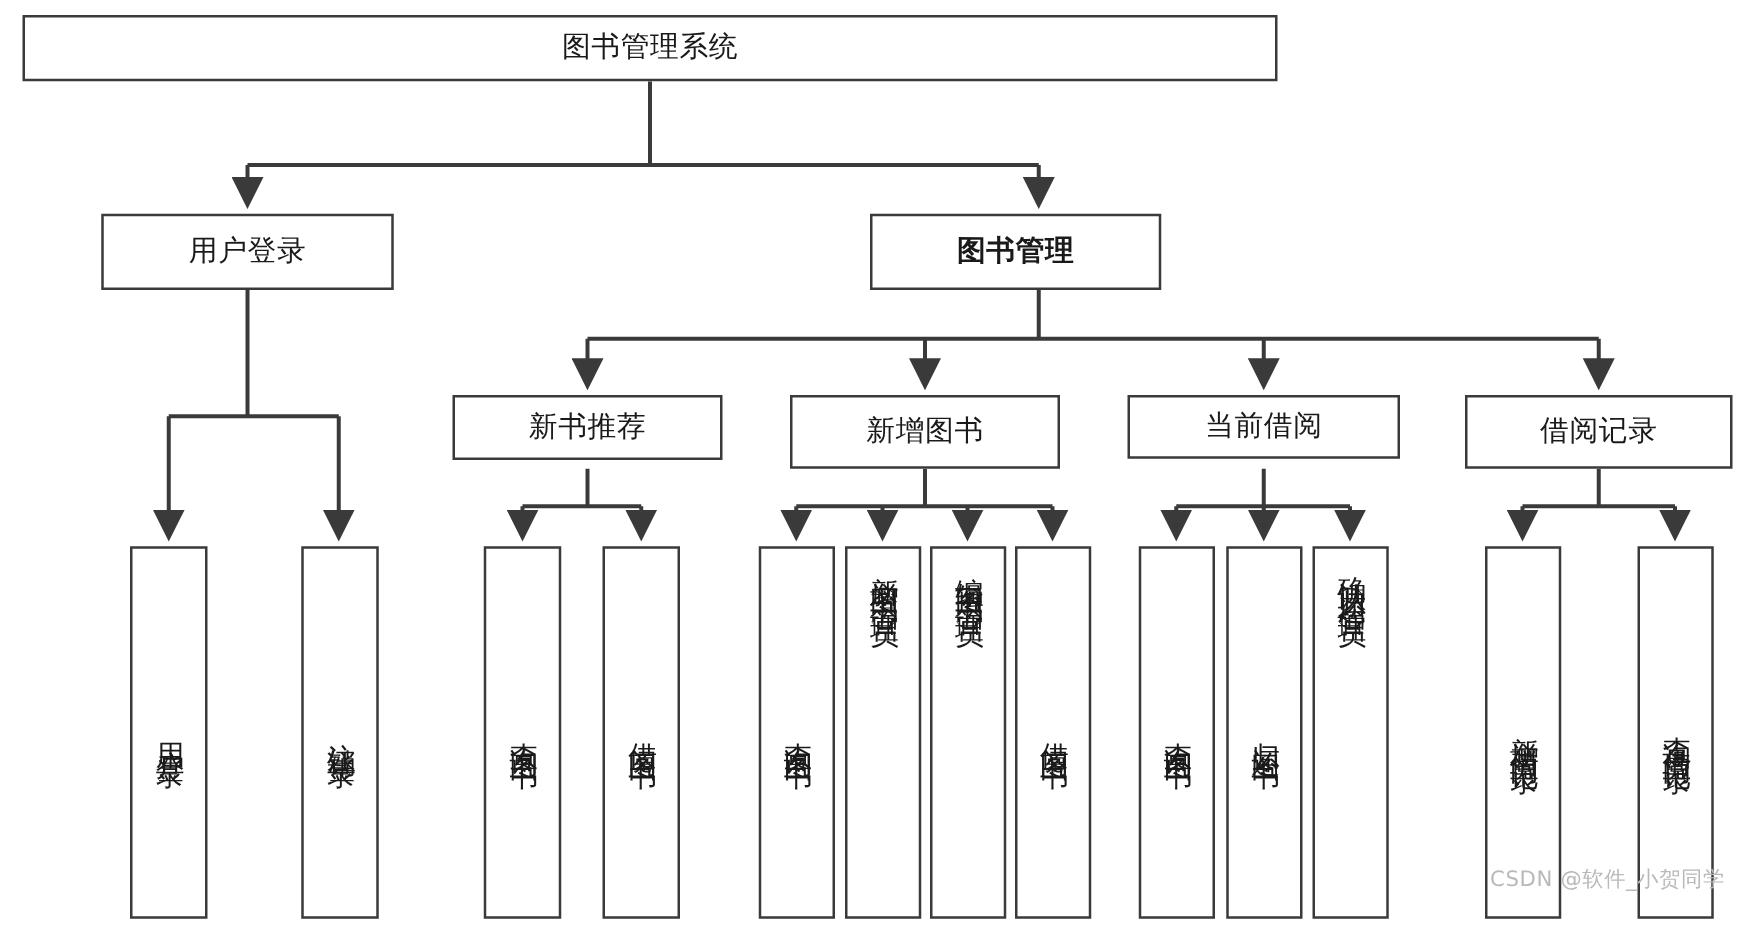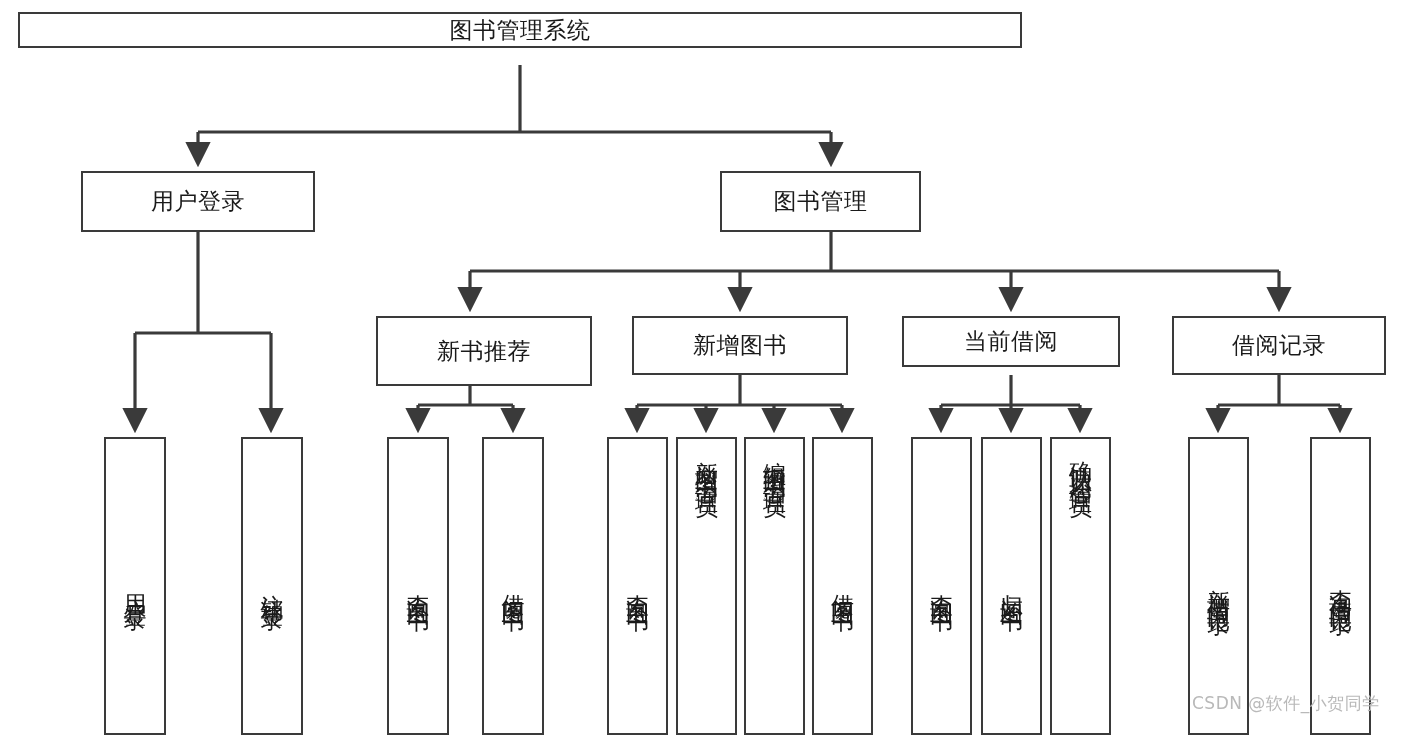--- a/index.html
+++ b/index.html
@@ -125,32 +125,32 @@
       <path d="M 1011 405 L 1011 429" marker-end="url(#arrow)"></path>
       <path d="M 1080 405 L 1080 429" marker-end="url(#arrow)"></path>
 
       <path d="M 1279 375 L 1279 405"></path>
       <path d="M 1218 405 L 1340 405"></path>
       <path d="M 1218 405 L 1218 429" marker-end="url(#arrow)"></path>
       <path d="M 1340 405 L 1340 429" marker-end="url(#arrow)"></path>
     </g>
   </svg>
 
-  <div class="node horiz root" style="left:18px; top:12px; width:1004px; height:36px;">
+  <div class="node horiz root" style="left:18px; top:12px; width:1004px; height:53px;font-family:Liberation Serif, serif;">
     <span class="label">图书管理系统</span>
   </div>
 
   <div class="node horiz" style="left:81px; top:171px; width:234px; height:61px;">
     <span class="label">用户登录</span>
   </div>
-  <div class="node horiz" style="left:720px; top:171px; width:201px; height:61px;">
+  <div class="node horiz" style="left:696px; top:171px; width:233px; height:61px;font-weight:bold;">
     <span class="label">图书管理</span>
   </div>
 
-  <div class="node horiz" style="left:376px; top:316px; width:216px; height:70px;">
+  <div class="node horiz" style="left:362px; top:316px; width:216px; height:52px;">
     <span class="label">新书推荐</span>
   </div>
   <div class="node horiz" style="left:632px; top:316px; width:216px; height:59px;">
     <span class="label">新增图书</span>
   </div>
   <div class="node horiz" style="left:902px; top:316px; width:218px; height:51px;">
     <span class="label">当前借阅</span>
   </div>
   <div class="node horiz" style="left:1172px; top:316px; width:214px; height:59px;">
     <span class="label">借阅记录</span>

